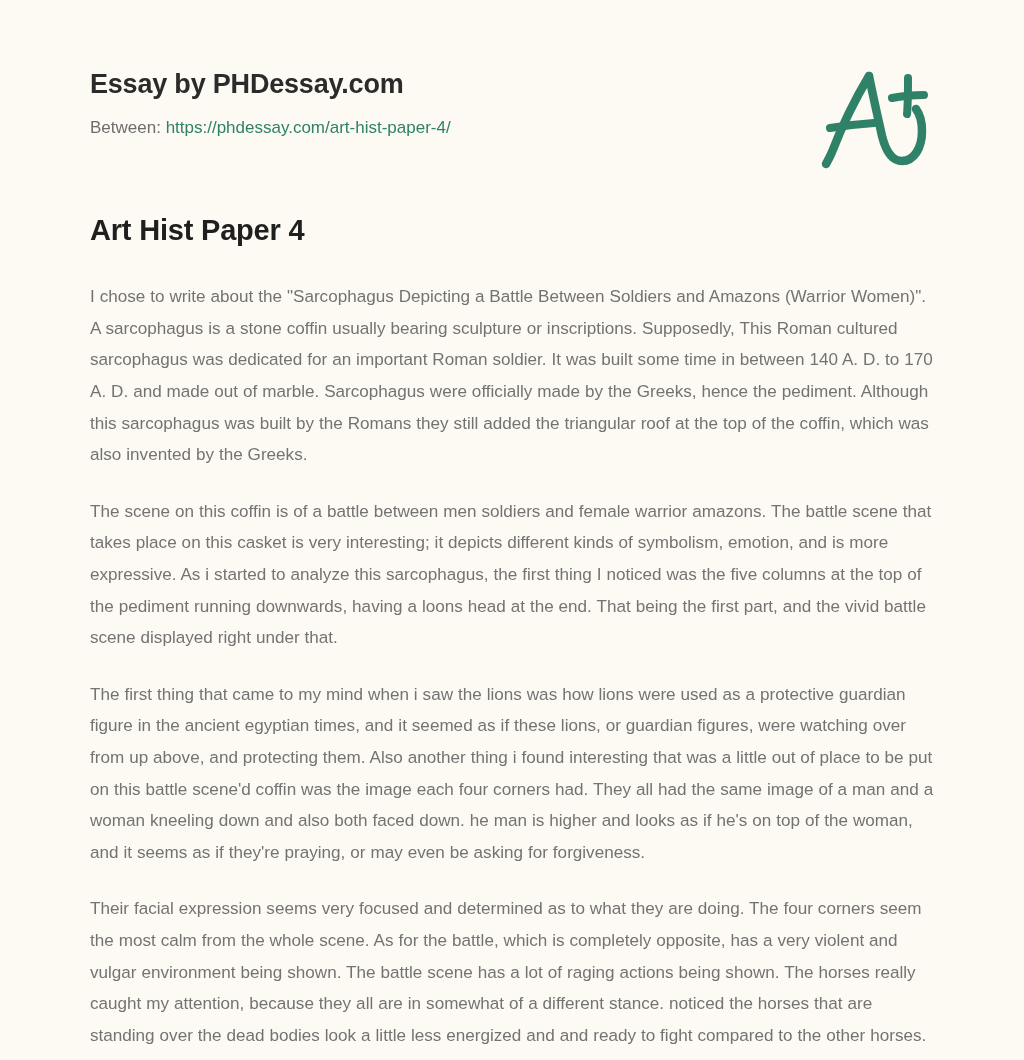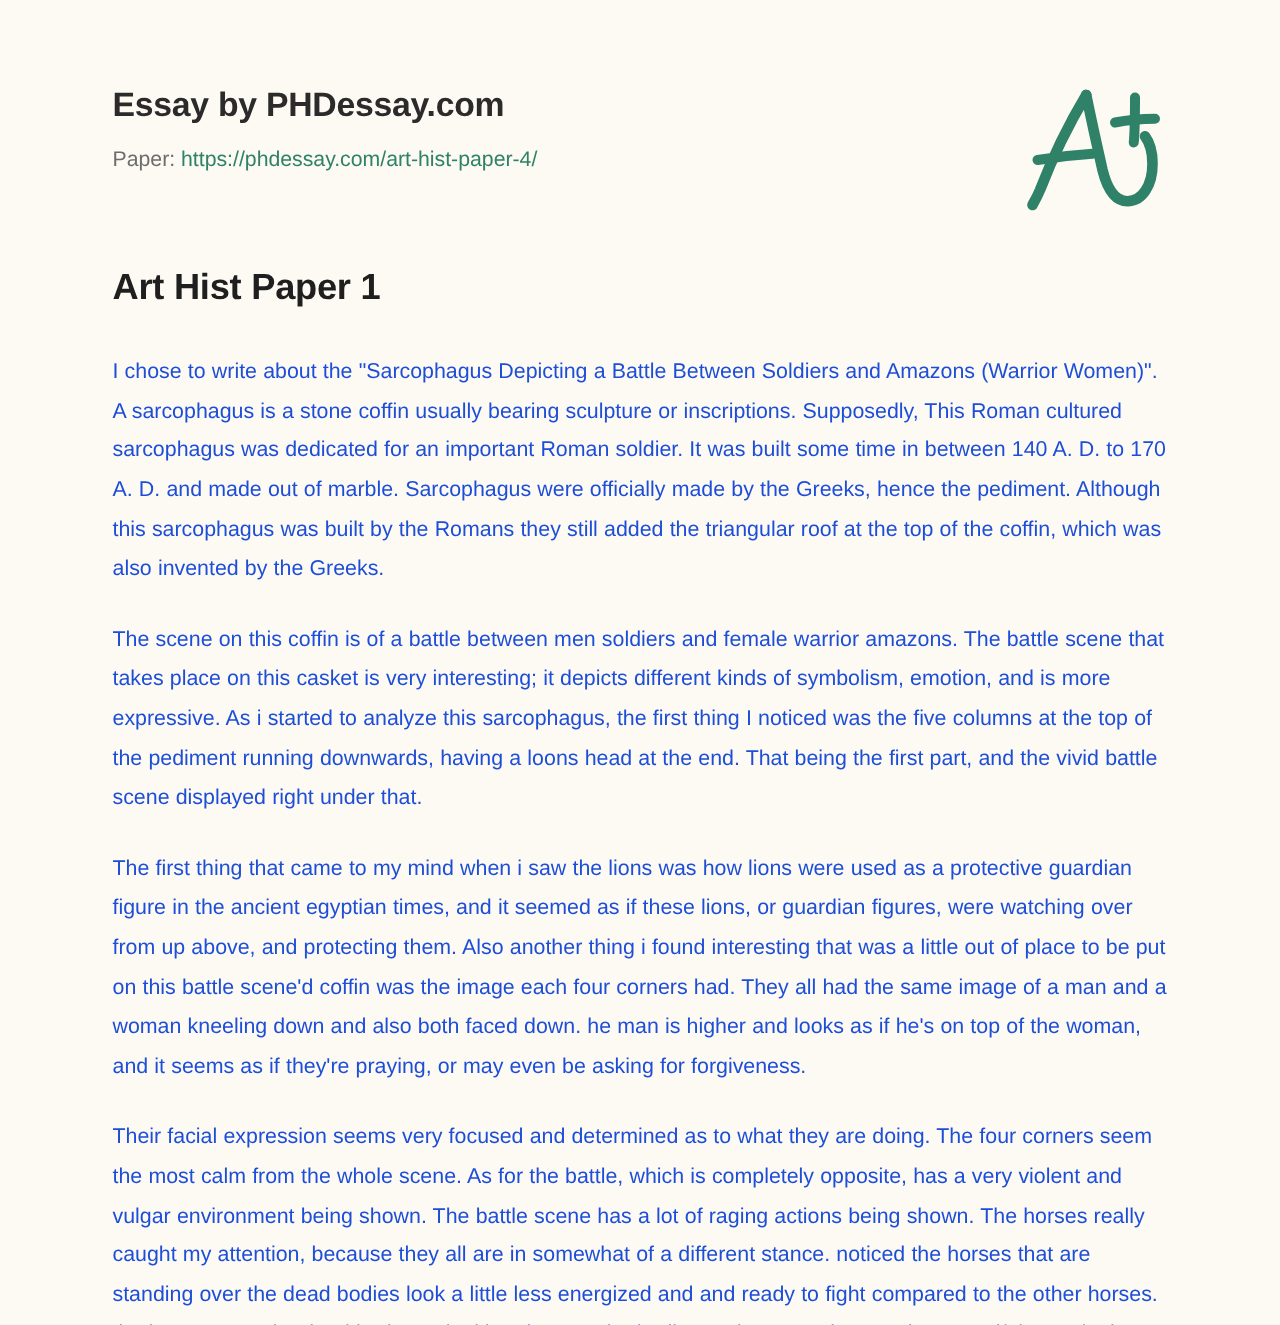--- a/index.html
+++ b/index.html
@@ -99,41 +99,41 @@
   }
 
   .body-copy {
     margin-top: 33px;
   }
 
   .body-copy p {
     margin: 0 0 25px 0;
     font-size: 17.1px;
     line-height: 31.6px;
-    color: #1d4ed8;
+    color: #737373;
     text-align: left;
     word-spacing: 0.2px;
   }
 
   .body-copy p:last-child {
     margin-bottom: 0;
   }
 </style>
 </head>
 <body>
 
 <div class="page">
 
   <div class="header">
 
     <div class="brand-block">
       <div class="brand-title">Essay by PHDessay.com</div>
 
       <div class="source-line">
-        <span class="source-label">Paper:</span>
+        <span class="source-label">Between:</span>
         <a class="source-url" href="#">https://phdessay.com/art-hist-paper-4/</a>
       </div>
     </div>
 
     <div class="logo">
       <svg viewBox="0 0 126 104" xmlns="http://www.w3.org/2000/svg">
         <g fill="none" stroke="#2f8268" stroke-linecap="round" stroke-linejoin="round">
 
           <path d="M57 10 C 45 30, 30 60, 20 86 C 17 93, 15 96, 14 98" stroke-width="8.5"></path>
 
@@ -145,21 +145,21 @@
           <path d="M80 32 C 90 30, 101 29, 112 29" stroke-width="8"></path>
 
           <path d="M96 12 C 96 24, 96 38, 95 48" stroke-width="8"></path>
         </g>
       </svg>
     </div>
 
   </div>
 
   <div class="article">
-    <h1 class="doc-title">Art Hist Paper 1</h1>
+    <h1 class="doc-title">Art Hist Paper 4</h1>
 
     <div class="body-copy">
       <p>I chose to write about the "Sarcophagus Depicting a Battle Between Soldiers and Amazons (Warrior Women)". A sarcophagus is a stone coffin usually bearing sculpture or inscriptions. Supposedly, This Roman cultured sarcophagus was dedicated for an important Roman soldier. It was built some time in between 140 A. D. to 170 A. D. and made out of marble. Sarcophagus were officially made by the Greeks, hence the pediment. Although this sarcophagus was built by the Romans they still added the triangular roof at the top of the coffin, which was also invented by the Greeks.</p>
       <p>The scene on this coffin is of a battle between men soldiers and female warrior amazons. The battle scene that takes place on this casket is very interesting; it depicts different kinds of symbolism, emotion, and is more expressive. As i started to analyze this sarcophagus, the first thing I noticed was the five columns at the top of the pediment running downwards, having a loons head at the end. That being the first part, and the vivid battle scene displayed right under that.</p>
       <p>The first thing that came to my mind when i saw the lions was how lions were used as a protective guardian figure in the ancient egyptian times, and it seemed as if these lions, or guardian figures, were watching over from up above, and protecting them. Also another thing i found interesting that was a little out of place to be put on this battle scene'd coffin was the image each four corners had. They all had the same image of a man and a woman kneeling down and also both faced down. he man is higher and looks as if he's on top of the woman, and it seems as if they're praying, or may even be asking for forgiveness.</p>
       <p>Their facial expression seems very focused and determined as to what they are doing. The four corners seem the most calm from the whole scene. As for the battle, which is completely opposite, has a very violent and vulgar environment being shown. The battle scene has a lot of raging actions being shown. The horses really caught my attention, because they all are in somewhat of a different stance. noticed the horses that are standing over the dead bodies look a little less energized and and ready to fight compared to the other horses. the horses over the dead body are looking down at the bodies and seem to have a depressed/gloomy look or expression. although the other horses are so full of energy and ready to win a battle. not only do the horses expression show that but the Amazons body structures! their body postures and positions show more aggressiveness than the soldiers.</p>
 
     </div>
   </div>
 

